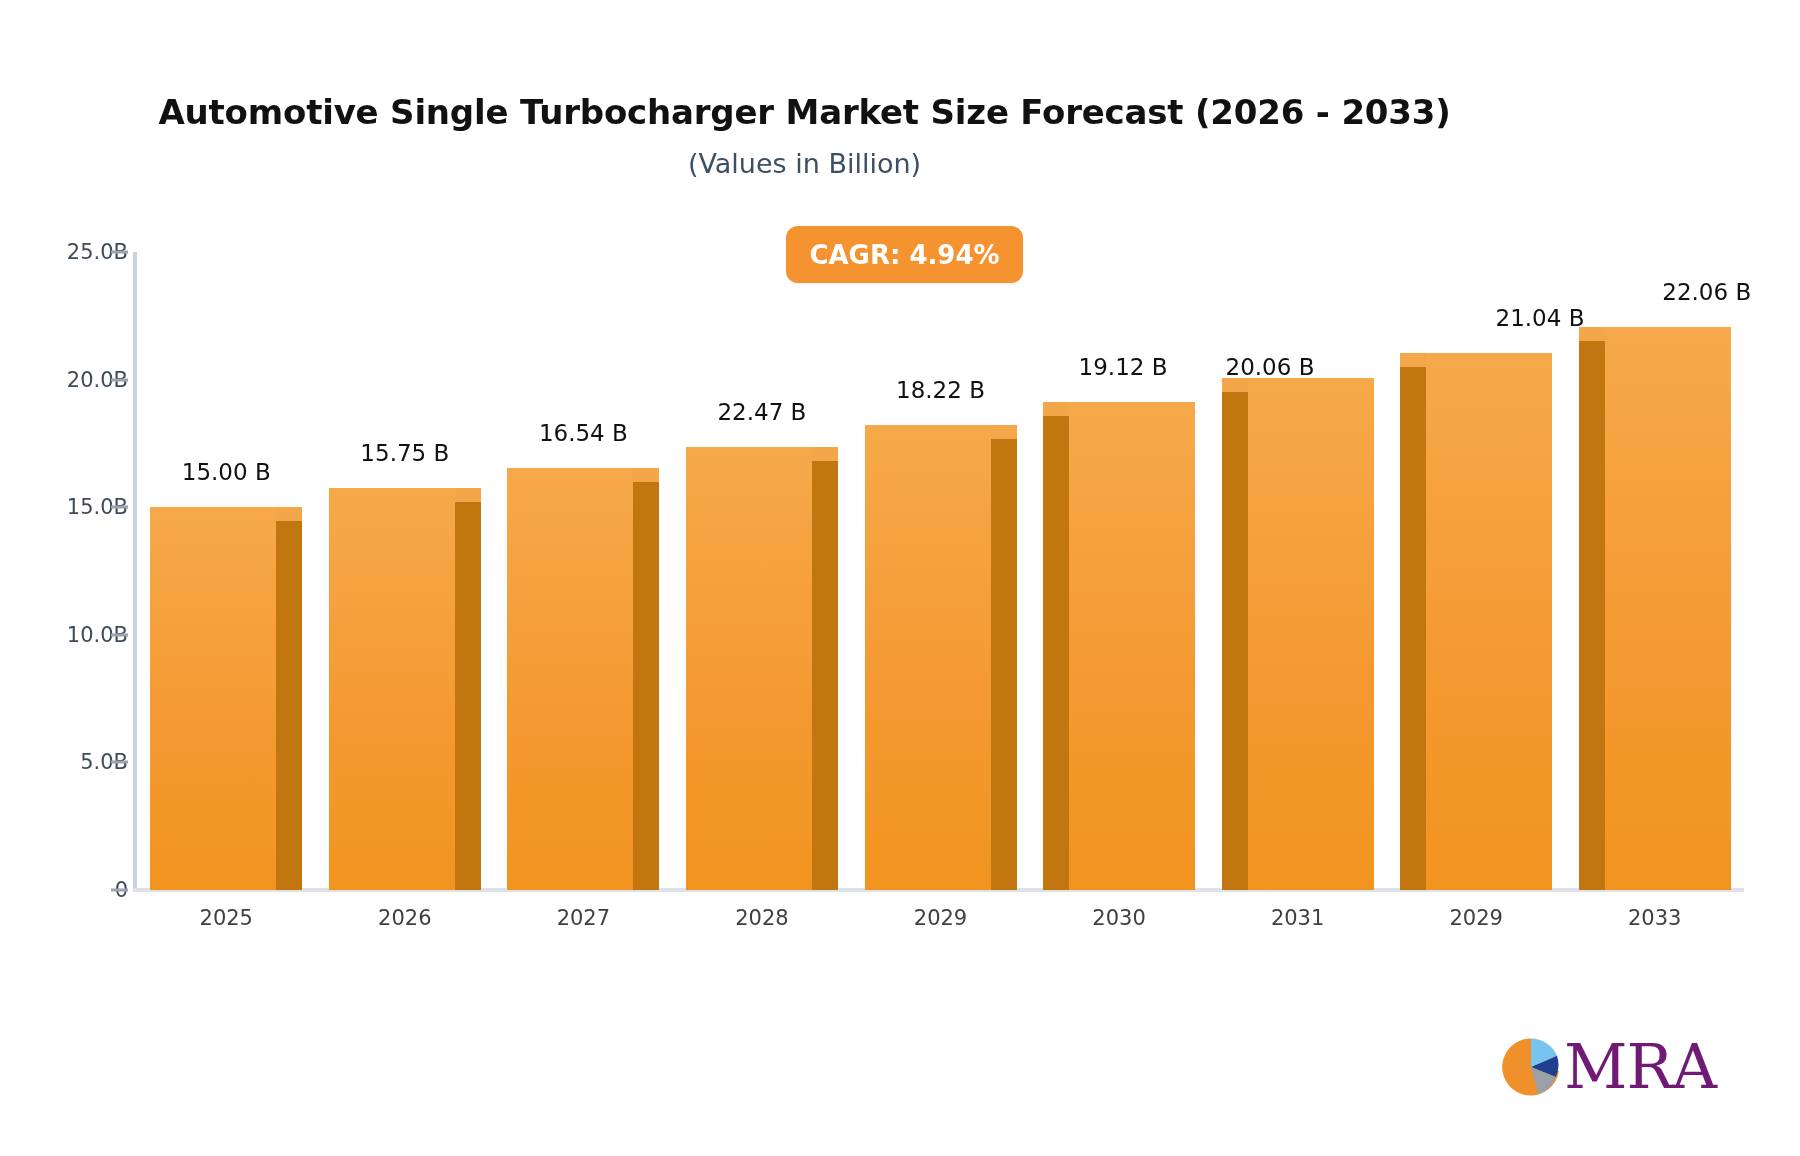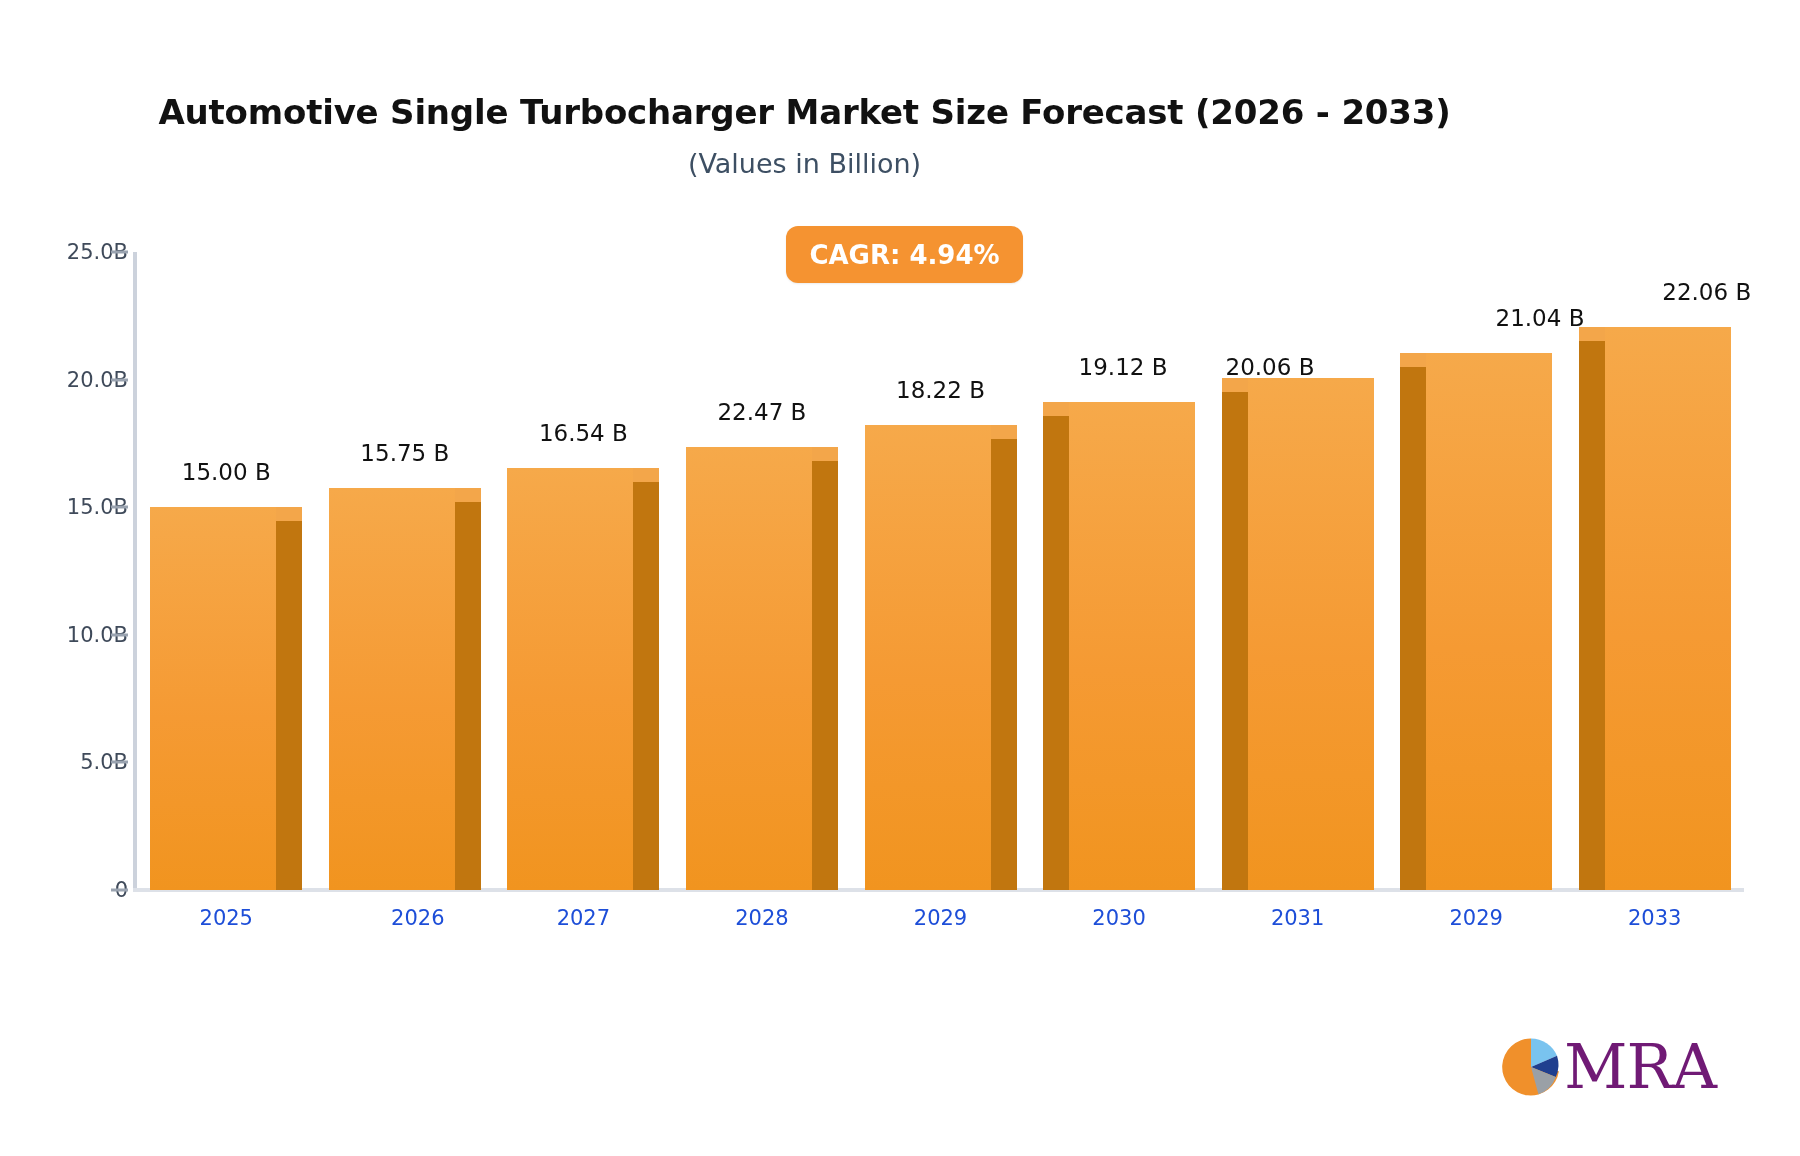--- a/index.html
+++ b/index.html
@@ -95,21 +95,21 @@
     height: 3px;
     background: #9aa3b0;
     left: 111px;
     transform: translateY(-50%);
   }
 
   .x-label {
     position: absolute;
     top: 906px;
     font-size: 21px;
-    color: #1d4ed8;
+    color: #404040;
     text-align: center;
     transform: translateX(-50%);
     white-space: nowrap;
   }
 
   
   .bar-group {
     position: absolute;
     bottom: 0;
   }
@@ -182,21 +182,21 @@
       <div class="y-tick-dash" style="top: 634.8px;"></div>
       <div class="y-tick" style="top: 507.2px;">15.0B</div>
       <div class="y-tick-dash" style="top: 507.2px;"></div>
       <div class="y-tick" style="top: 379.6px;">20.0B</div>
       <div class="y-tick-dash" style="top: 379.6px;"></div>
       <div class="y-tick" style="top: 252px;">25.0B</div>
       <div class="y-tick-dash" style="top: 252px;"></div>
     </div>
   <div id="x-ticks">
       <div class="x-label" style="left: 226.278px;">2025</div>
-      <div class="x-label" style="left: 404.833px; margin-left: 13px;">2026</div>
+      <div class="x-label" style="left: 404.833px;">2026</div>
       <div class="x-label" style="left: 583.389px;">2027</div>
       <div class="x-label" style="left: 761.944px;">2028</div>
       <div class="x-label" style="left: 940.5px;">2029</div>
       <div class="x-label" style="left: 1119.06px;">2030</div>
       <div class="x-label" style="left: 1297.61px;">2031</div>
       <div class="x-label" style="left: 1476.17px;">2029</div>
       <div class="x-label" style="left: 1654.72px;">2033</div>
     </div>
   <div id="bars">
       <div class="bar-group" style="left: 150.278px; width: 126px; height: 382.8px; bottom: 266px;">

